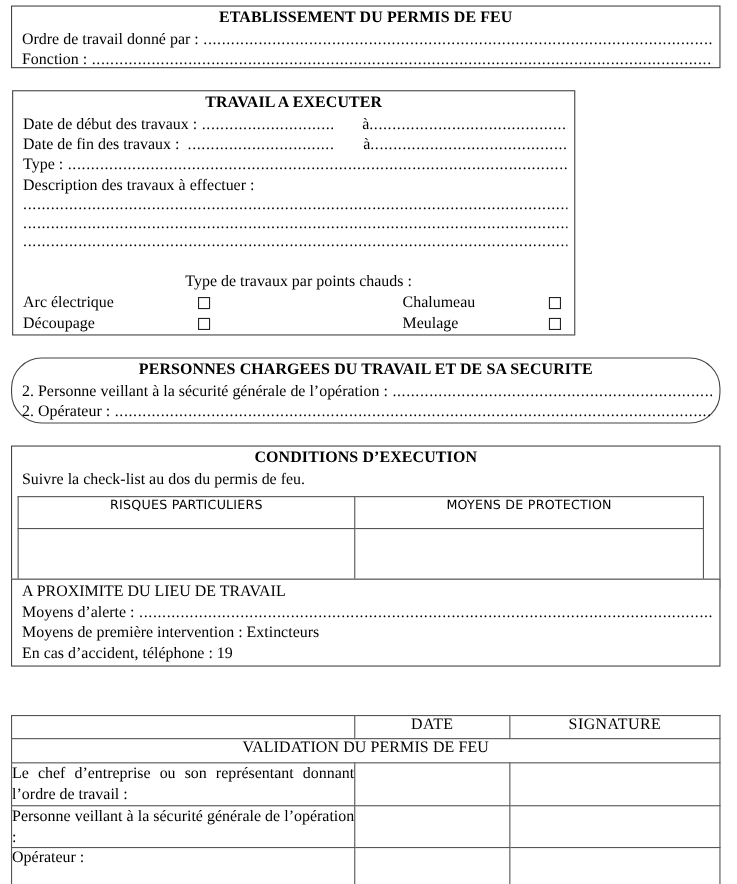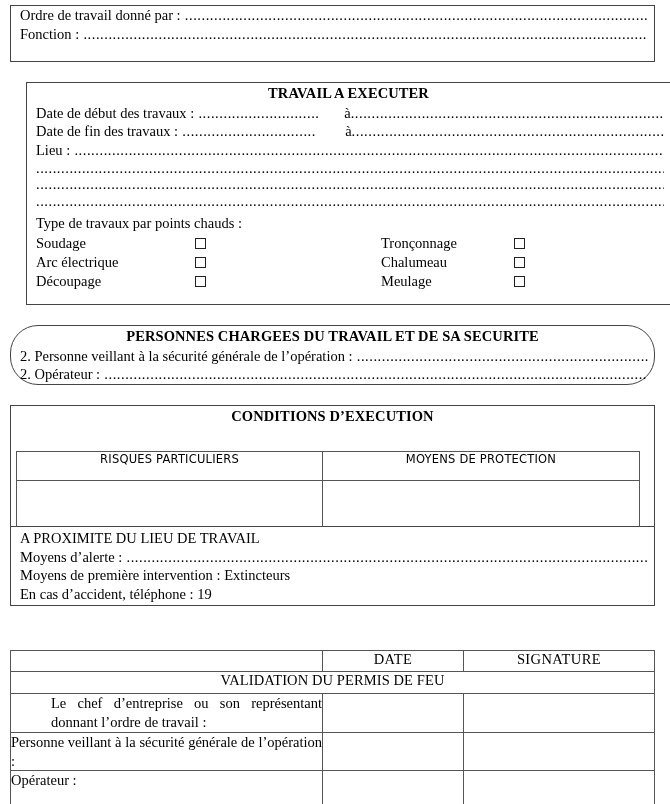--- a/index.html
+++ b/index.html
@@ -46,20 +46,21 @@
     overflow: hidden;
   }
   .line.plain { padding-left: 9px; }
   .dotrow {
     display: flex;
     align-items: baseline;
     padding-left: 9px;
     padding-right: 6px;
     font-size: 14.5px;
     line-height: 1.285;
+    text-align: right;
   }
   .dotrow .lbl { white-space: nowrap; }
   .dotrow .fill {
     flex: 1 1 auto;
     overflow: hidden;
     white-space: nowrap;
     letter-spacing: 0.55px;
     min-width: 0;
   }
   .dotrow .gap { width: 26px; flex: 0 0 auto; }
@@ -172,76 +173,72 @@
     line-height: 1.285;
     padding-left: 9px;
   }
 </style>
 </head>
 <body>
 
 <div class="page">
 
   <div class="box" style="left:10px; top:5px; width:645px; height:57px;">
+    <div class="sec-title">ETABLISSEMENT DU PERMIS DE FEU</div>
 
     <div class="dotrow">
       <span class="lbl">Ordre de travail donné par :</span>
       <span class="fill">&nbsp;.....................................................................................................................................................</span>
     </div>
 
     <div class="dotrow">
       <span class="lbl">Fonction :</span>
       <span class="fill">&nbsp;.....................................................................................................................................................</span>
     </div>
   </div>
 
-  <div class="box" style="left:26px; top:82px; width:645px; height:223px;">
+  <div class="box" style="left:11px; top:82px; width:512px; height:223px;">
     <div class="sec-title">TRAVAIL A EXECUTER</div>
 
     <div class="dotrow">
       <span class="lbl">Date de début des travaux :</span>
       <span class="seg" style="width:124px;">&nbsp;..............................</span>
       <span class="gap"></span>
       <span class="lbl">à</span>
       <span class="fill">................................................................................................</span>
     </div>
 
     <div class="dotrow">
       <span class="lbl">Date de fin des travaux :</span>
       <span class="seg" style="width:141px;">&nbsp;................................</span>
       <span class="gap"></span>
       <span class="lbl">à</span>
       <span class="fill">................................................................................................</span>
     </div>
 
     <div class="dotrow">
-      <span class="lbl">Lieu :</span>
+      <span class="lbl">Type :</span>
       <span class="fill">&nbsp;...............................................................................................................................................................................</span>
     </div>
 
+    <div class="line plain">Description des travaux à effectuer :</div>
 
     <div class="fullrow">
       <span class="fill">.............................................................................................................................................................................................</span>
     </div>
     <div class="fullrow">
       <span class="fill">.............................................................................................................................................................................................</span>
     </div>
     <div class="fullrow">
       <span class="fill">.............................................................................................................................................................................................</span>
     </div>
 
-    <div class="line plain" style="margin-top:4px;">Type de travaux par points chauds :</div>
+    <div class="line plain" style="margin-top:18px;text-align:center;">Type de travaux par points chauds :</div>
 
     <div class="cbgrid" style="margin-top:1px;">
-      <div class="cbrow">
-        <span class="lab-l">Soudage</span>
-        <span class="cb col-l"></span>
-        <span class="lab-r">Tronçonnage</span>
-        <span class="cb col-r"></span>
-      </div>
       <div class="cbrow">
         <span class="lab-l">Arc électrique</span>
         <span class="cb col-l"></span>
         <span class="lab-r">Chalumeau</span>
         <span class="cb col-r"></span>
       </div>
       <div class="cbrow">
         <span class="lab-l">Découpage</span>
         <span class="cb col-l"></span>
         <span class="lab-r">Meulage</span>
@@ -259,20 +256,21 @@
     </div>
 
     <div class="dotrow">
       <span class="lbl">2. Opérateur :</span>
       <span class="fill">&nbsp;..................................................................................................................................................................</span>
     </div>
   </div>
 
   <div class="box" style="left:10px; top:405px; width:645px; height:130px;">
     <div class="sec-title">CONDITIONS D’EXECUTION</div>
+    <div class="small-note">Suivre la check-list au dos du permis de feu.</div>
   </div>
 
   <table class="grid risk-table">
     <tbody>
         <tr>
       <td class="risk-head" style="width:306px;">RISQUES PARTICULIERS</td>
       <td class="risk-head">MOYENS DE PROTECTION</td>
     </tr>
     <tr>
       <td class="risk-body"></td>
@@ -297,21 +295,21 @@
     <tbody>
         <tr>
       <td class="valid-colhead" style="width:312px;"></td>
       <td class="valid-colhead" style="width:141px;">DATE</td>
       <td class="valid-colhead">SIGNATURE</td>
     </tr>
     <tr>
       <td class="valid-title" colspan="3">VALIDATION DU PERMIS DE FEU</td>
     </tr>
     <tr>
-      <td class="valid-label" style="height:35px;padding-left:40px;">Le chef d’entreprise ou son représentant donnant l’ordre de travail :</td>
+      <td class="valid-label" style="height:35px;">Le chef d’entreprise ou son représentant donnant l’ordre de travail :</td>
       <td class="valid-cell"></td>
       <td class="valid-cell"></td>
     </tr>
     <tr>
       <td class="valid-label" style="height:35px;">Personne veillant à la sécurité générale de l’opération :</td>
       <td class="valid-cell"></td>
       <td class="valid-cell"></td>
     </tr>
     <tr>
       <td class="valid-label" style="height:40px;">Opérateur :</td>

